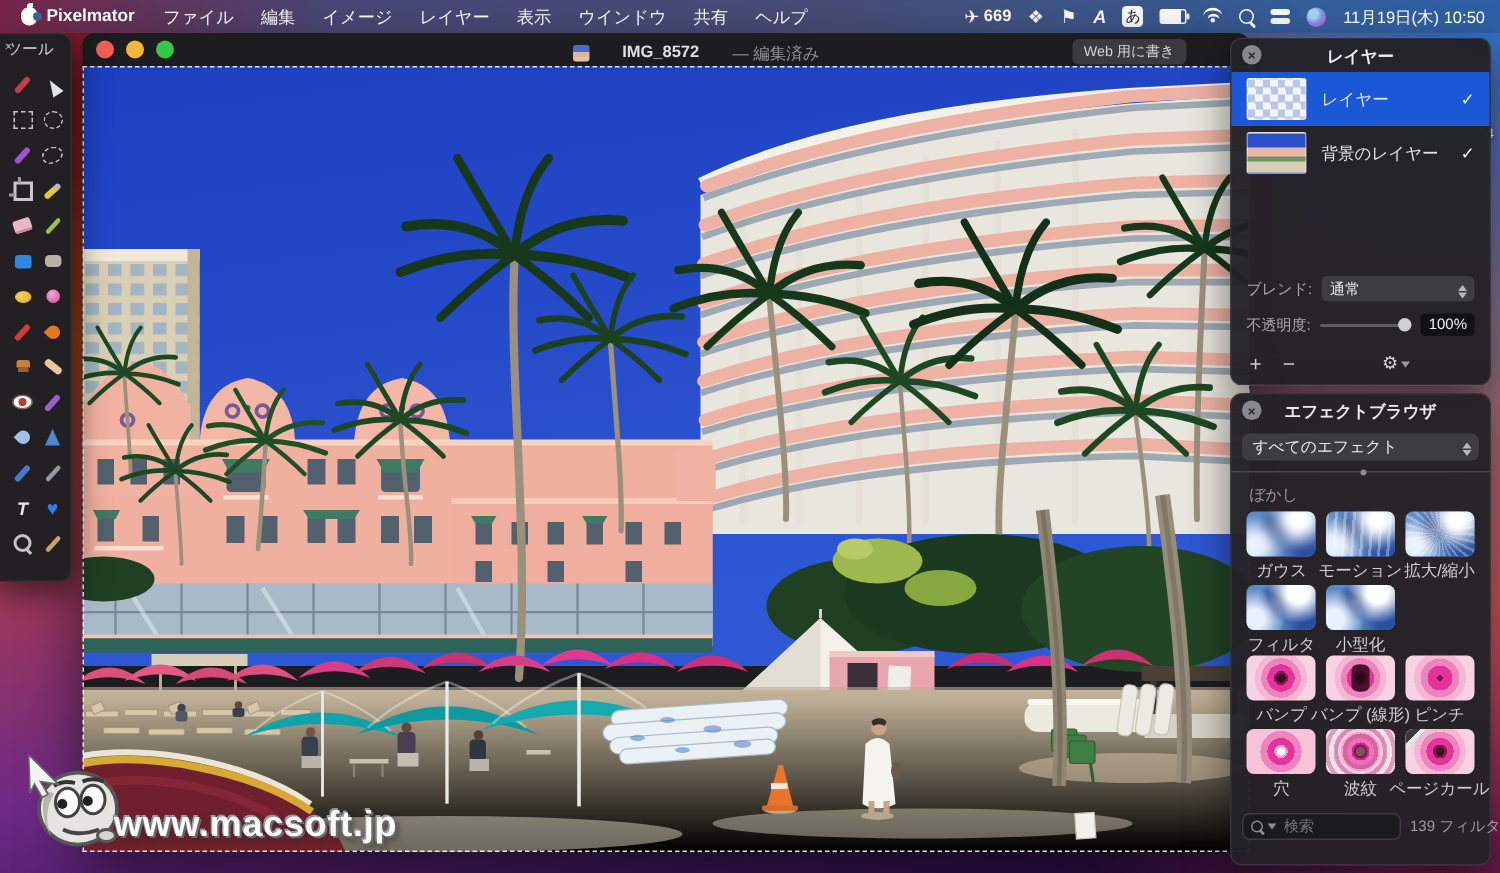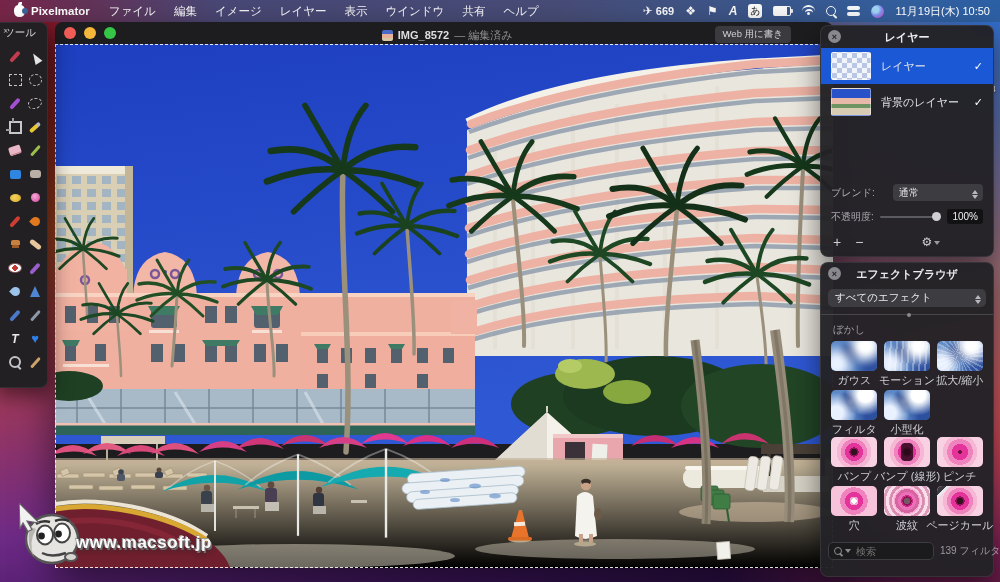--- a/index.html
+++ b/index.html
@@ -73,21 +73,21 @@
   .g-heartc{color:#2f7fe8;font-size:13px;line-height:1;}
   .g-zoomtool{width:8px;height:8px;border:2px solid #c2c2c8;border-radius:50%;position:relative;display:block;}
   .g-zoomtool::after{content:"";position:absolute;left:7px;top:7px;width:2px;height:5px;background:#c2c2c8;transform:rotate(-45deg);}
   
   .window{position:absolute;left:55px;top:22px;width:778px;height:546px;background:#1d1d1f;
     border-radius:8px 8px 0 0;box-shadow:0 14px 40px rgba(0,0,0,.55);z-index:2;}
   .titlebar{height:22px;display:flex;align-items:center;position:relative;color:#c9c9cd;}
   .lights{display:flex;gap:8px;padding-left:9px;}
   .lights i{width:12px;height:12px;border-radius:50%;display:block;}
   .lt-close{background:#f25e57;}.lt-min{background:#f5b63c;}.lt-zoom{background:#35c648;}
-  .wtitle{position:absolute;left:42%;top:2px;height:22px;display:flex;align-items:center;gap:5px;font-size:11px;font-weight:bold;color:#dfdfe3;}
+  .wtitle{position:absolute;left:42%;top:2px;height:22px;display:flex;align-items:center;gap:22px;font-size:11px;font-weight:bold;color:#dfdfe3;}
   .doc-ico{width:11px;height:11px;border-radius:2px;background:linear-gradient(180deg,#4a6ac8 0 40%,#e8b098 40% 70%,#d8c8a8 70%);}
   .wtitle .dim{color:#8e8e94;font-weight:normal;}
   .export-btn{position:absolute;right:42px;top:4px;background:#3b3b3f;color:#d2d2d6;font-size:9.5px;
     padding:2px 8px;border-radius:4px;white-space:nowrap;}
   .canvas{position:absolute;left:0;top:22px;width:778px;height:524px;overflow:hidden;
     outline:1.5px dashed rgba(248,248,248,.9);outline-offset:-1.5px;box-shadow:inset 0 0 0 1.5px rgba(0,0,0,.4);}
   .canvas svg{display:block;}
   
   .panel{position:absolute;left:820px;width:172px;background:rgba(35,34,38,.97);border:1px solid rgba(255,255,255,.08);
     border-radius:8px;box-shadow:0 10px 28px rgba(0,0,0,.5);color:#e4e4e8;z-index:5;}
@@ -96,21 +96,21 @@
     font-size:9px;display:flex;align-items:center;justify-content:center;font-weight:bold;}
   .layers{top:25px;height:230px;}
   .lrow{height:36px;display:flex;align-items:center;gap:10px;padding:0 10px;}
   .lrow.sel{background:#1a58d6;}
   .lthumb{width:38px;height:26px;border:1px solid rgba(255,255,255,.4);border-radius:2px;flex:none;}
   .lthumb.checker{background:repeating-conic-gradient(#f2f5fb 0 25%, #b9c6e4 0 50%);background-size:10px 10px;}
   .lthumb.photo{background:linear-gradient(180deg,#2a52c8 0 35%, #e8b8a8 35% 58%, #6f9464 58% 72%, #d8ccb4 72%);}
   .lname{font-size:11px;flex:1;}
   .lcheck{font-size:11px;color:#fff;}
   .blendrow{display:flex;align-items:center;gap:6px;padding:0 10px;margin-top:64px;font-size:10px;color:#a8a8ae;}
-  .selbox{flex:1;background:#3c3c41;border-radius:4px;height:17px;display:flex;align-items:center;padding:0 6px;color:#e8e8ec;font-size:10px;position:relative;margin-left:12px;}
+  .selbox{flex:1;background:#3c3c41;border-radius:4px;height:17px;display:flex;align-items:center;padding:0 6px;color:#e8e8ec;font-size:10px;position:relative;}
   .stepper{position:absolute;right:5px;top:3px;display:flex;flex-direction:column;gap:1px;}
   .stepper i{width:0;height:0;border:3px solid transparent;display:block;}
   .stepper .up{border-bottom:4px solid #b8b8be;}
   .stepper .dn{border-top:4px solid #b8b8be;}
   .oprow{display:flex;align-items:center;gap:6px;padding:0 10px;margin-top:8px;font-size:10px;color:#a8a8ae;}
   .sl-track{flex:1;height:2px;background:#5a5a60;border-radius:1px;position:relative;}
   .sl-knob{position:absolute;right:0;top:-3.5px;width:9px;height:9px;border-radius:50%;background:#cfcfd4;}
   .opval{background:#121214;color:#f2f2f4;border-radius:3px;padding:2px 5px;font-size:10px;}
   .pbar{display:flex;align-items:center;padding:0 12px;margin-top:10px;color:#cfcfd4;font-size:14px;gap:14px;}
   .pbar .gearwrap{margin-left:44px;display:flex;align-items:center;gap:2px;font-size:12px;}
@@ -143,21 +143,21 @@
   .fx-curl::after{background:linear-gradient(135deg, #3a3a3e 0 13%, #e8e8ec 13% 18%, rgba(0,0,0,0) 18%);}
   .searchrow{display:flex;align-items:center;margin:9px 7px 0 7px;gap:6px;}
   .searchbox{flex:1;background:#1b1b1d;border:1px solid #3c3c41;border-radius:5px;height:16px;display:flex;align-items:center;padding:0 5px;gap:3px;}
   .searchbox input{background:transparent;border:none;outline:none;color:#bbb;font-size:10px;width:70px;font-family:inherit;}
   .ms-ico{width:6px;height:6px;border:1.4px solid #8a8a90;border-radius:50%;position:relative;flex:none;}
   .ms-ico::after{content:"";position:absolute;left:5px;top:5px;width:1.5px;height:3.5px;background:#8a8a90;transform:rotate(-45deg);}
   .ms-car{width:0;height:0;border:3px solid transparent;border-top:4px solid #8a8a90;margin-top:3px;}
   .fcount{font-size:10px;color:#9a9aa0;white-space:nowrap;}
   
   .watermark{position:absolute;left:24px;top:505px;z-index:8;display:flex;align-items:flex-end;}
-  .wm-text{font-size:17px;font-weight:800;color:#fafafa;letter-spacing:.5px;margin:0 0 14px -6px;
+  .wm-text{font-size:24px;font-weight:800;color:#fafafa;letter-spacing:.5px;margin:0 0 3px -6px;
     text-shadow:1.5px 1.5px 0 #6a6a6a, -1px -1px 0 #9a9a9a, 2px 3px 4px rgba(40,40,40,.7);}
   .cursor{position:absolute;left:19px;top:503px;z-index:9;}
   .desk-frag{position:absolute;left:991px;top:84px;color:#f0f0f0;font-size:9px;z-index:1;text-shadow:0 1px 2px rgba(0,0,0,.6);}
 </style>
 </head>
 <body>
 
 <div class="desktop">
 
   <div class="menubar">

